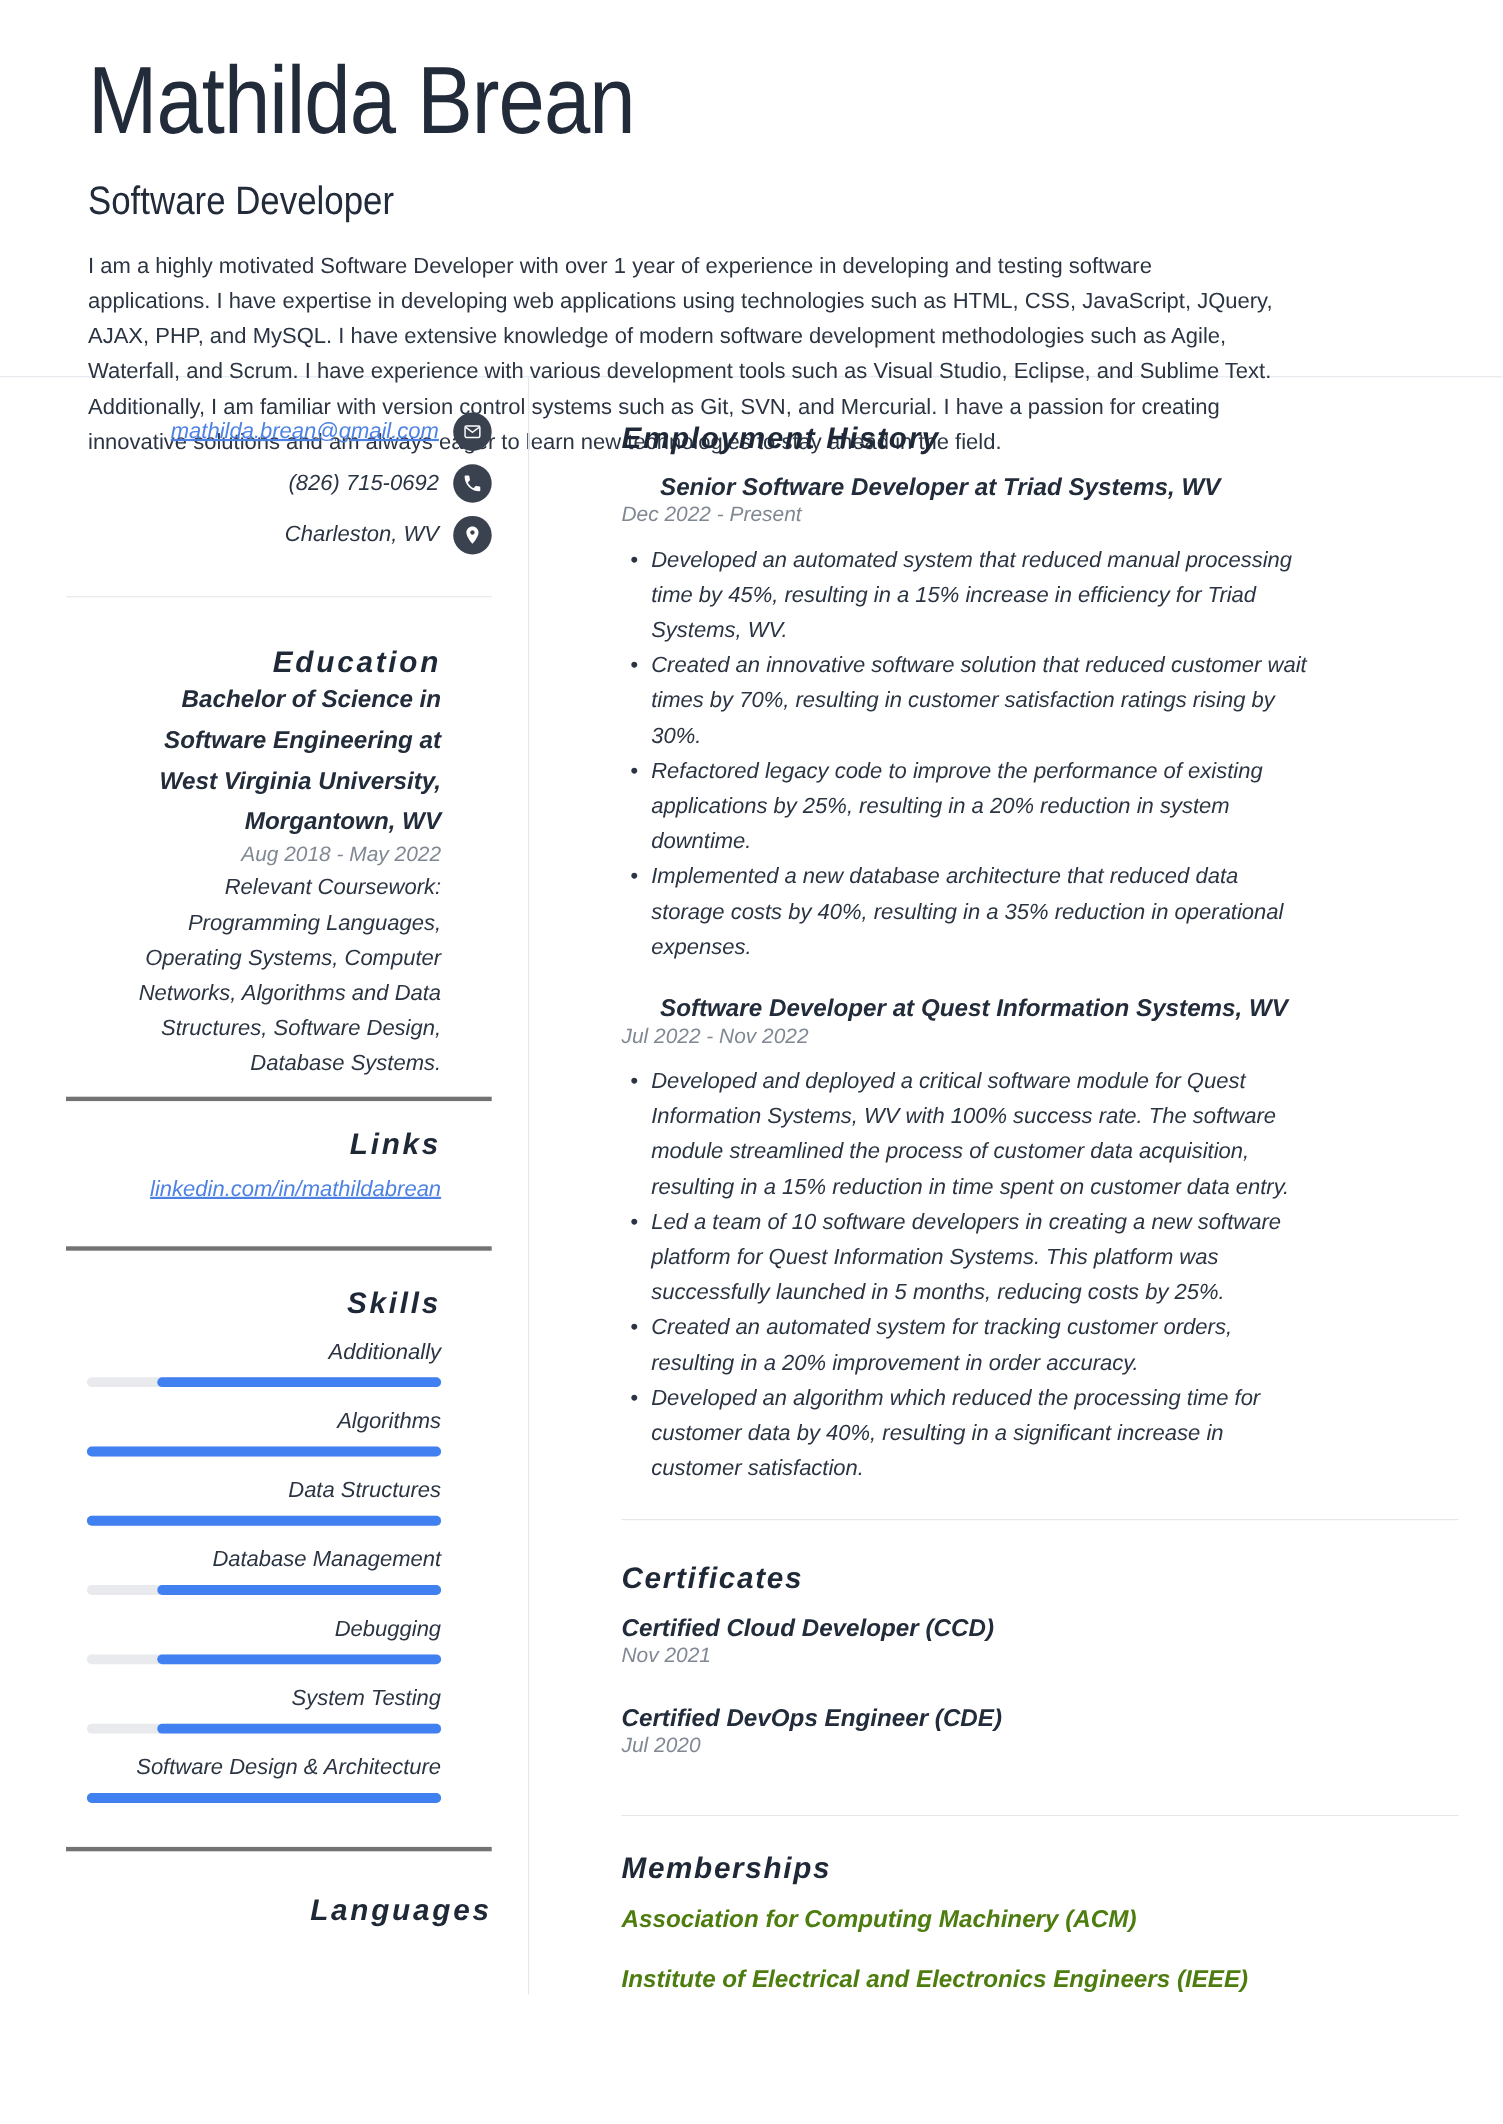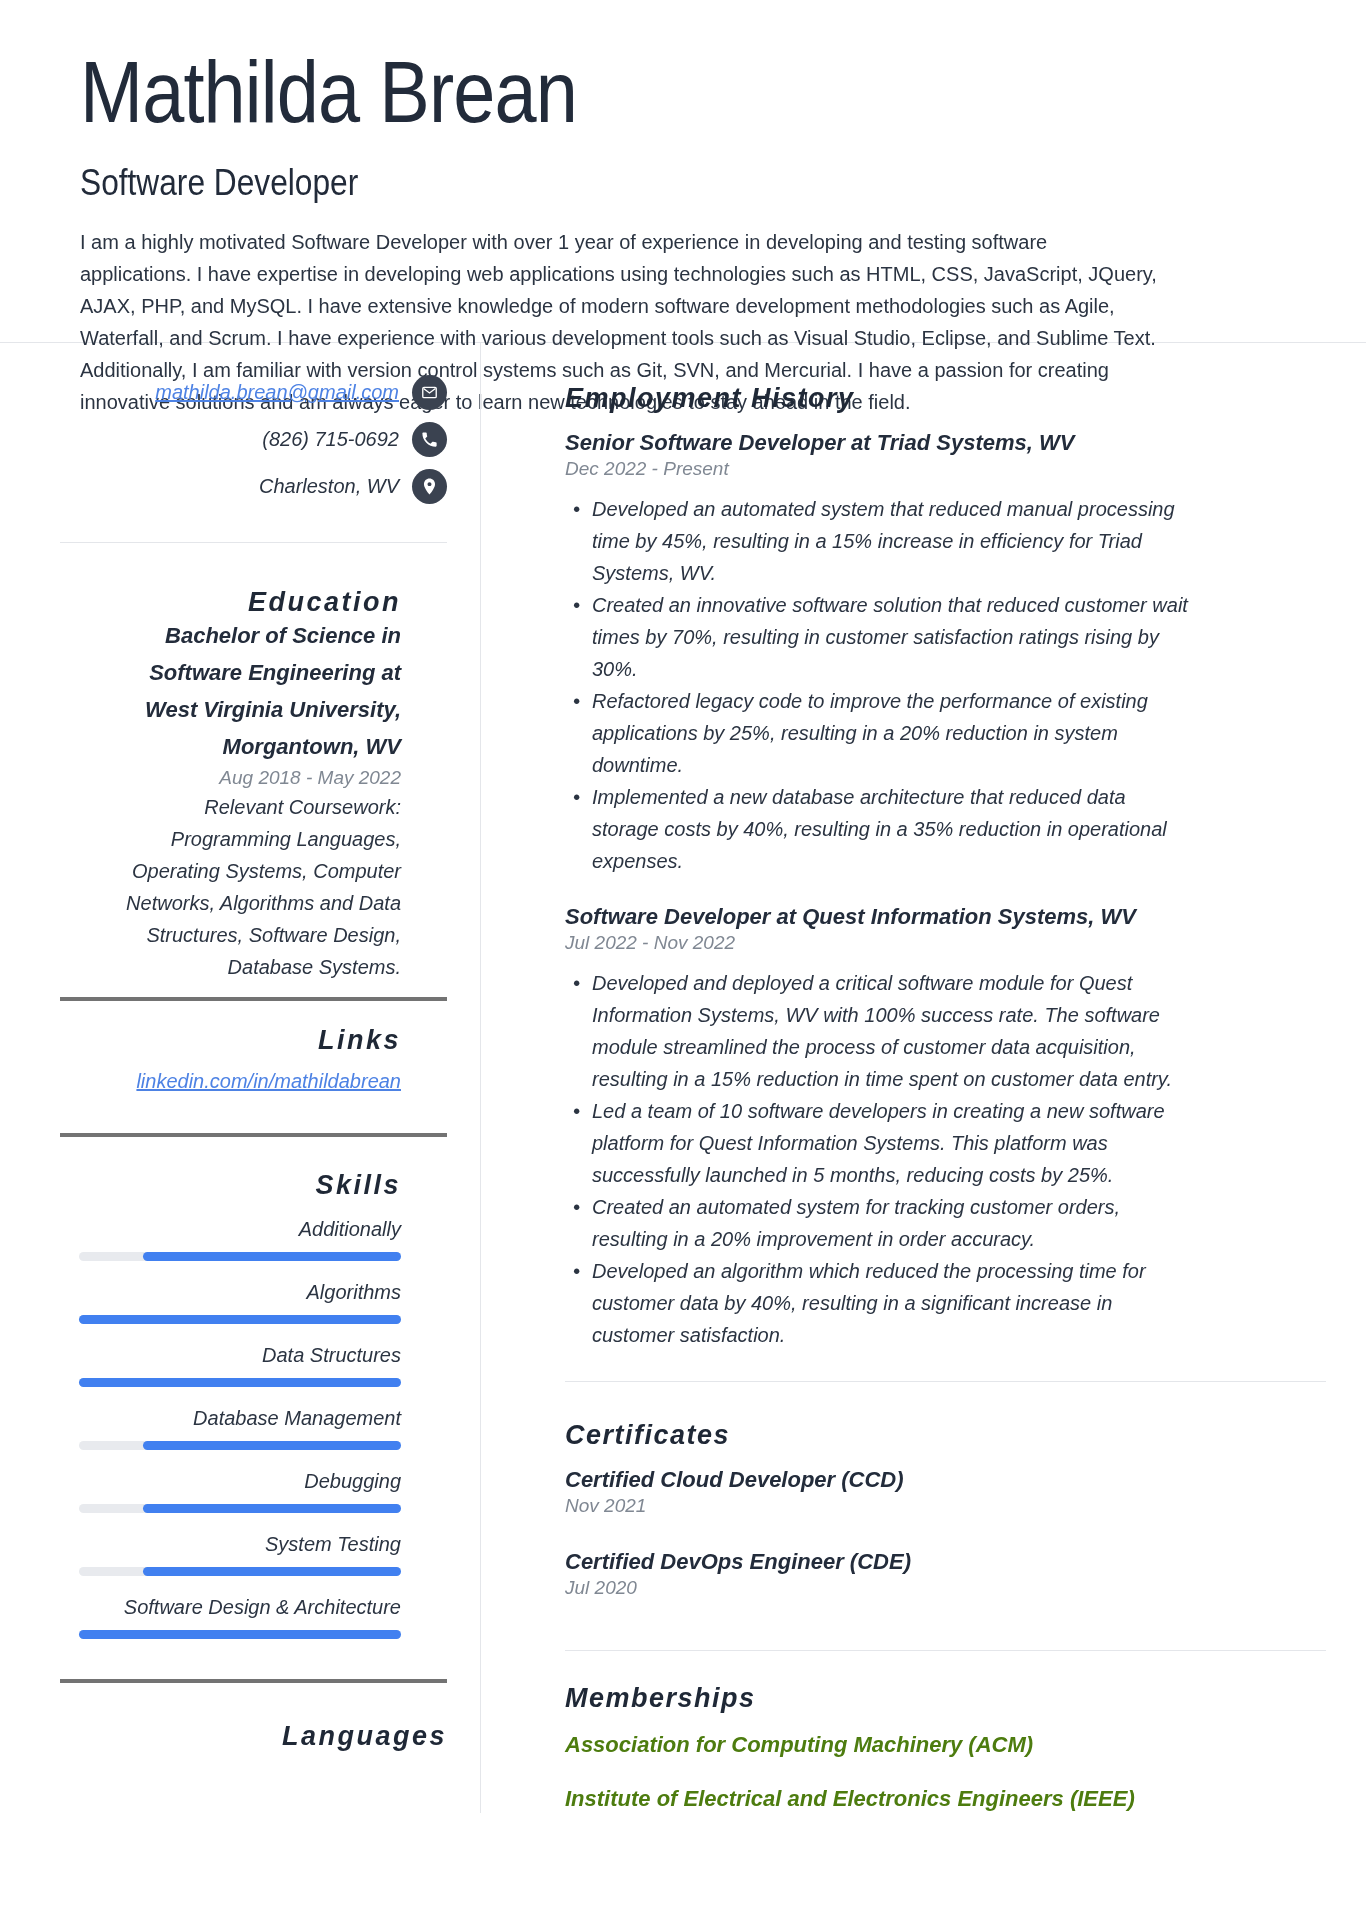--- a/index.html
+++ b/index.html
@@ -59,21 +59,21 @@
   .bar-fill { height:9px; border-radius:5px; background:#4180f0; margin-left:auto; }
   
   .langs { padding-top:38px; border-bottom:none; }
   
   main { flex:1 1 auto; padding:0 40px 0 84px; }
   .main-section { border-bottom:1px solid #e4e6ea; max-width:801px; }
   .main-head { font-size:27px; font-weight:bold; letter-spacing:1.5px; color:#1f2836; line-height:30px; }
   .employment { padding:40px 0 30px 0; }
   .job { margin-top:16px; }
   .job + .job { margin-top:26px; }
-  .job-title { font-size:22px; font-weight:bold; color:#232c3b; line-height:28px; }
+  .job-title { font-size:22px; font-weight:bold; color:#232c3b; line-height:28px;margin-left:35px; }
   .job-date { font-size:19px; color:#808893; line-height:24px; }
   ul.bullets { list-style:none; margin-top:12px; max-width:730px; }
   ul.bullets li {
     position:relative; padding-left:27px; font-size:20px; line-height:32px;
     color:#2b3442; white-space:pre-line;
   }
   ul.bullets li::before { content:"•"; position:absolute; left:8px; top:0; color:#2b3442; }
   .certs { padding:38px 0 50px 0; }
   .cert { margin-top:16px; }
   .cert + .cert { margin-top:30px; }

